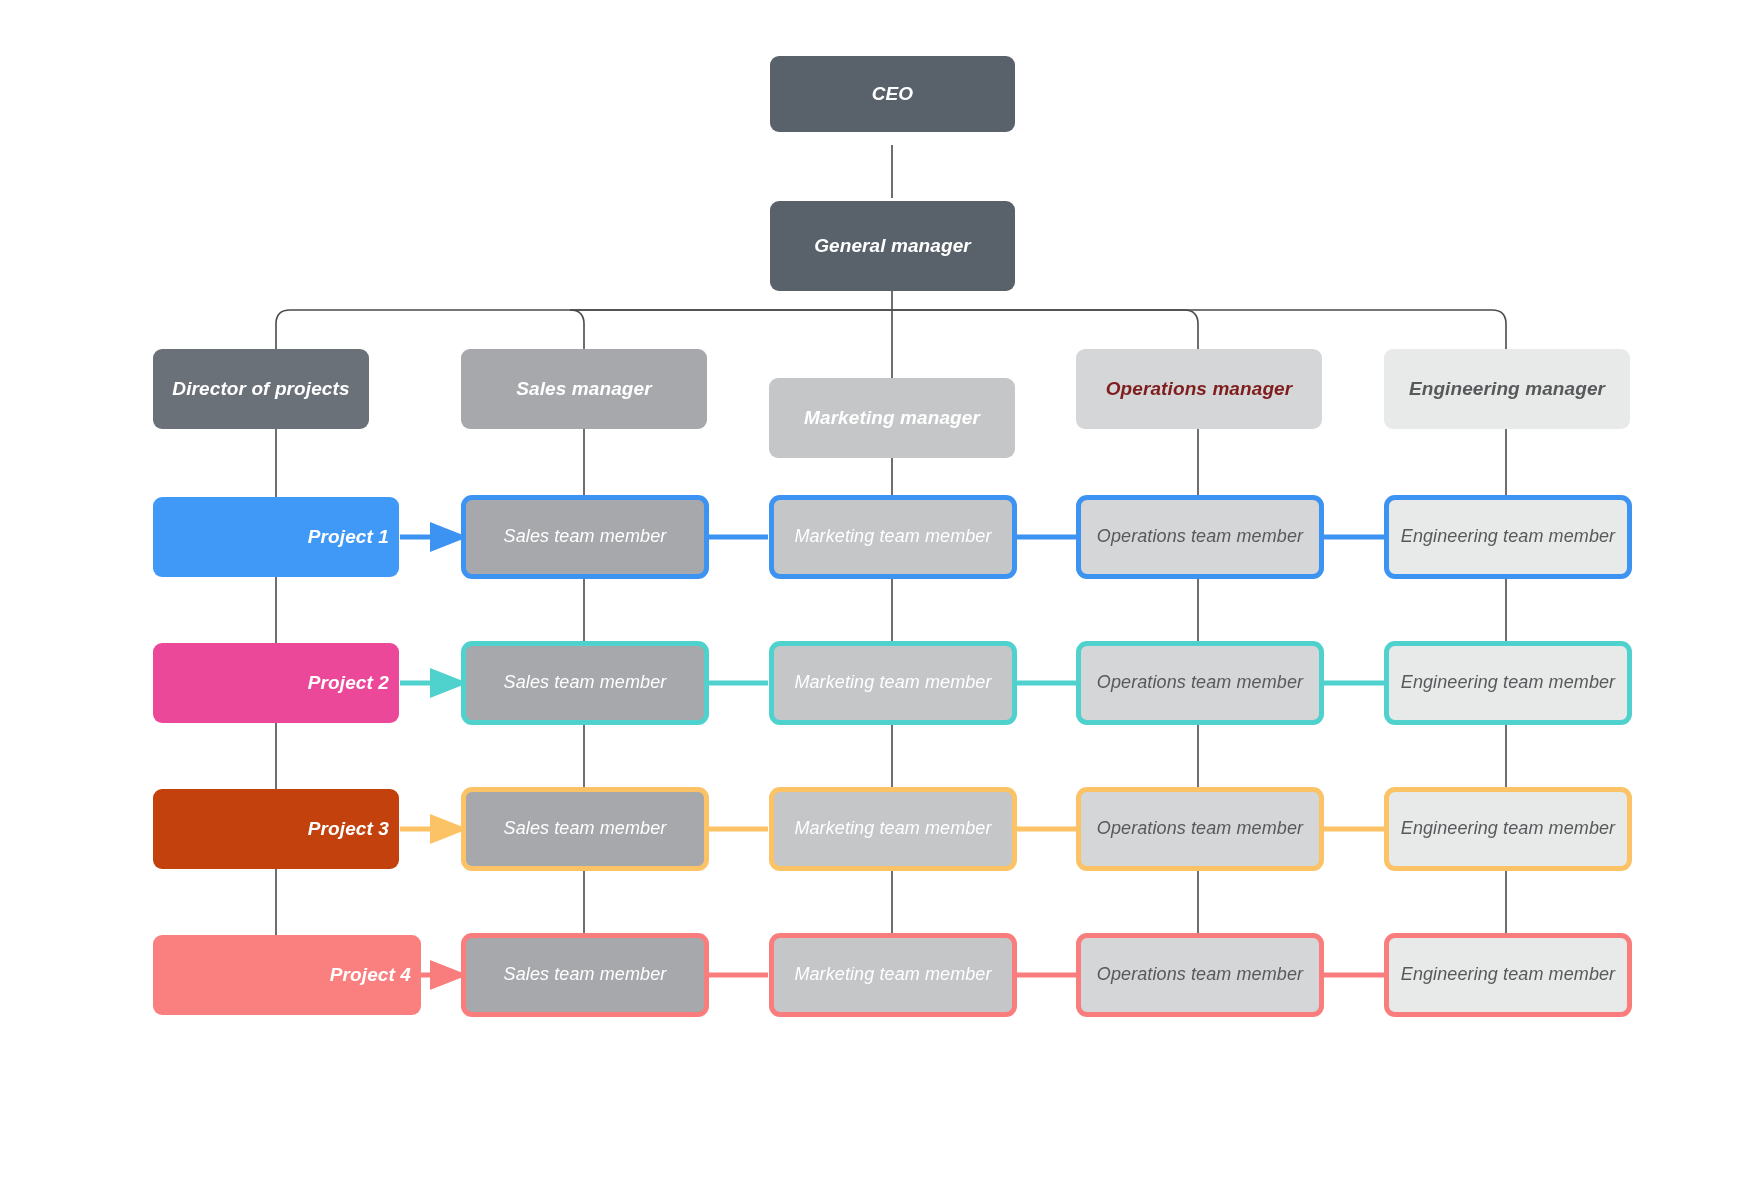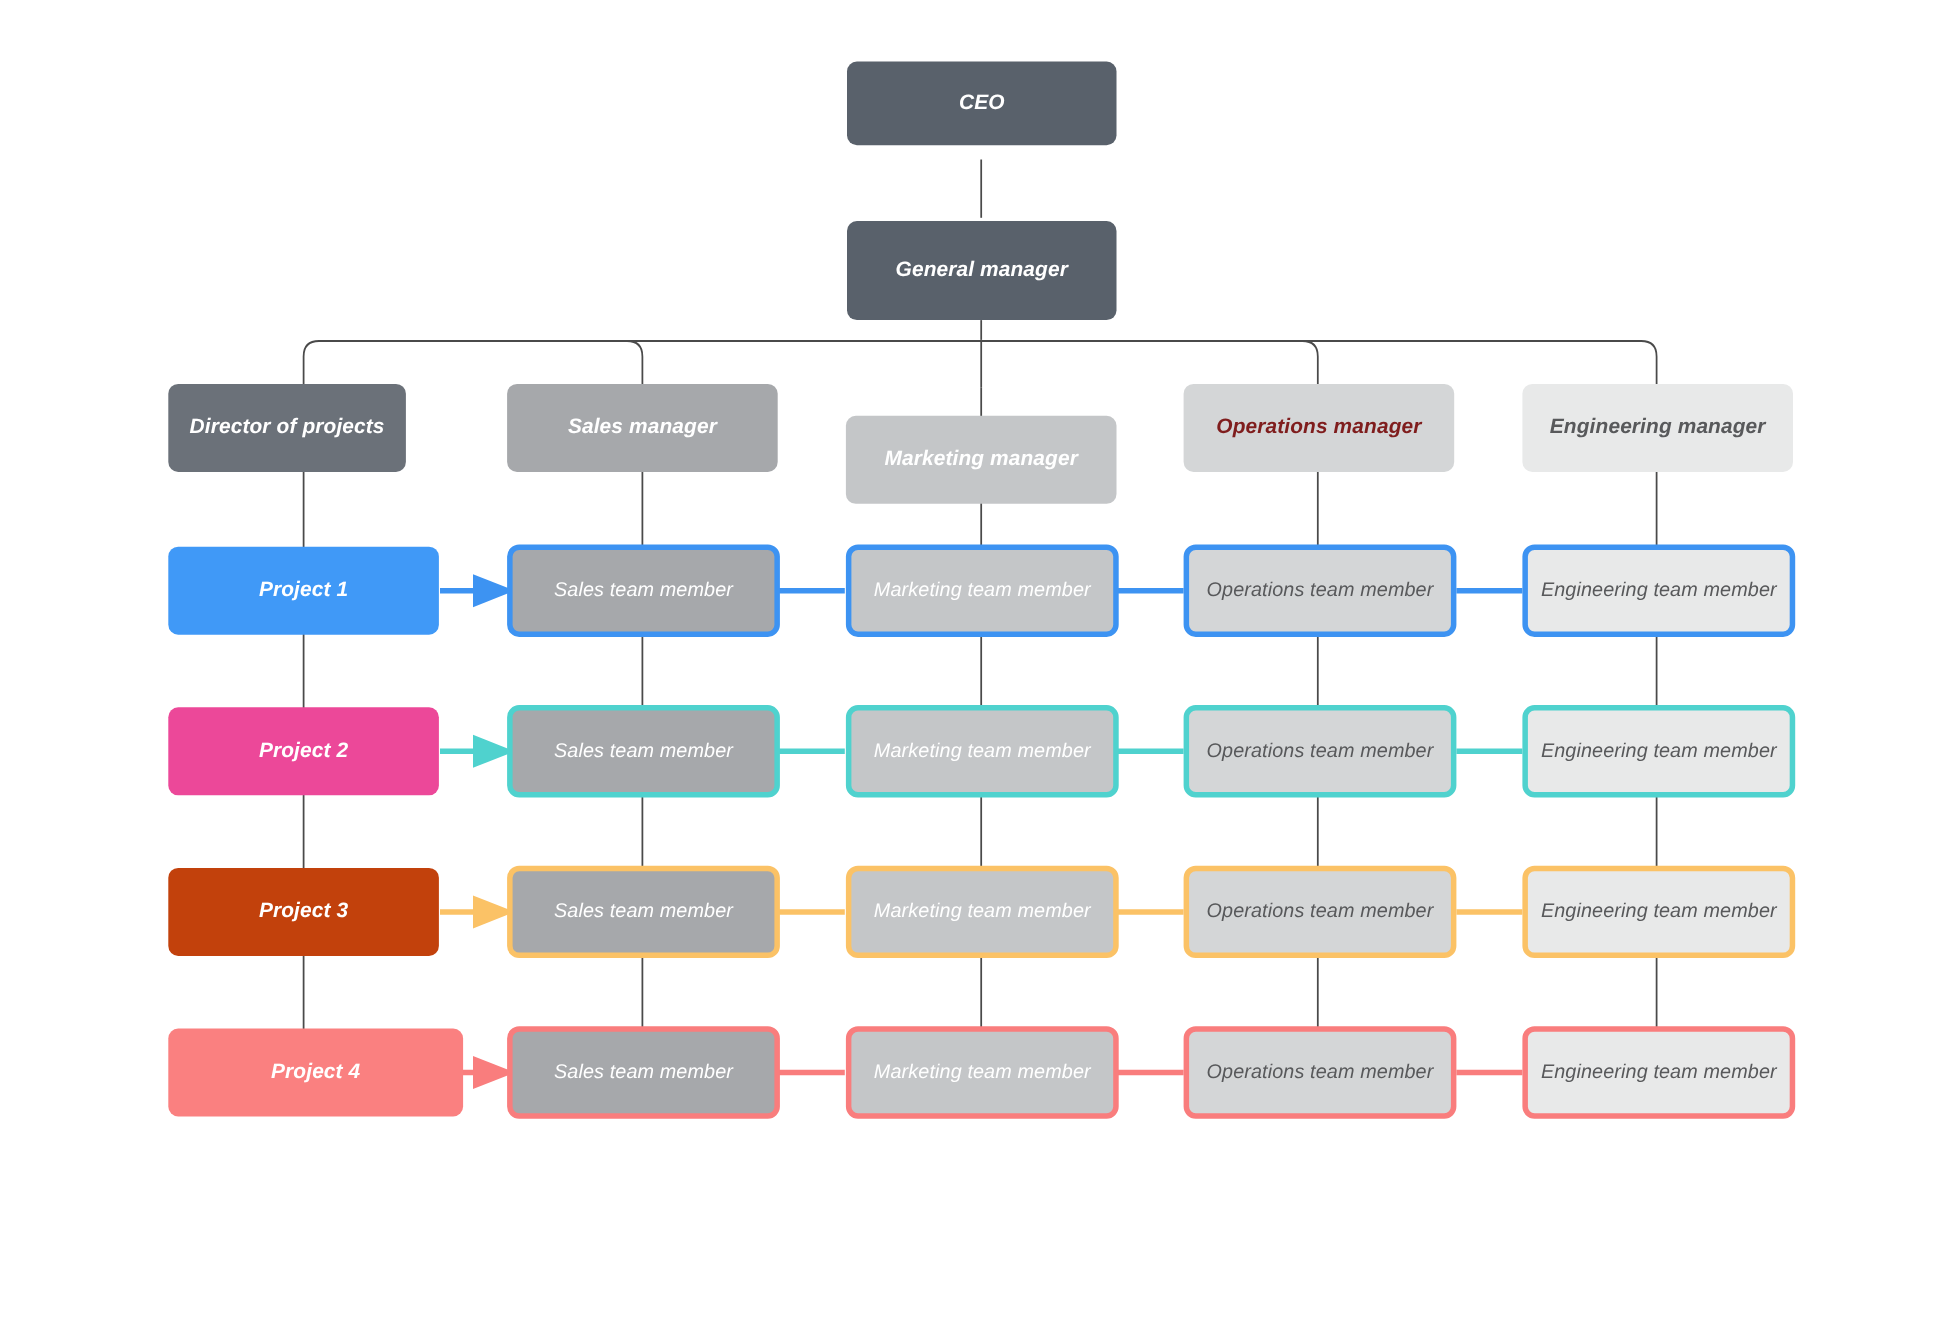--- a/index.html
+++ b/index.html
@@ -45,20 +45,21 @@
   .node.exec {
     font-weight: bold;
     color: #ffffff;
   }
   .node.manager {
     font-weight: bold;
   }
   .node.project {
     font-weight: bold;
     color: #ffffff;
+    justify-content: flex-end;
   }
   .node.member {
     font-weight: normal;
     border-width: 5px;
     border-style: solid;
     border-radius: 11px;
     font-size: 18px;
   }
   .node-label {
     display: block;

